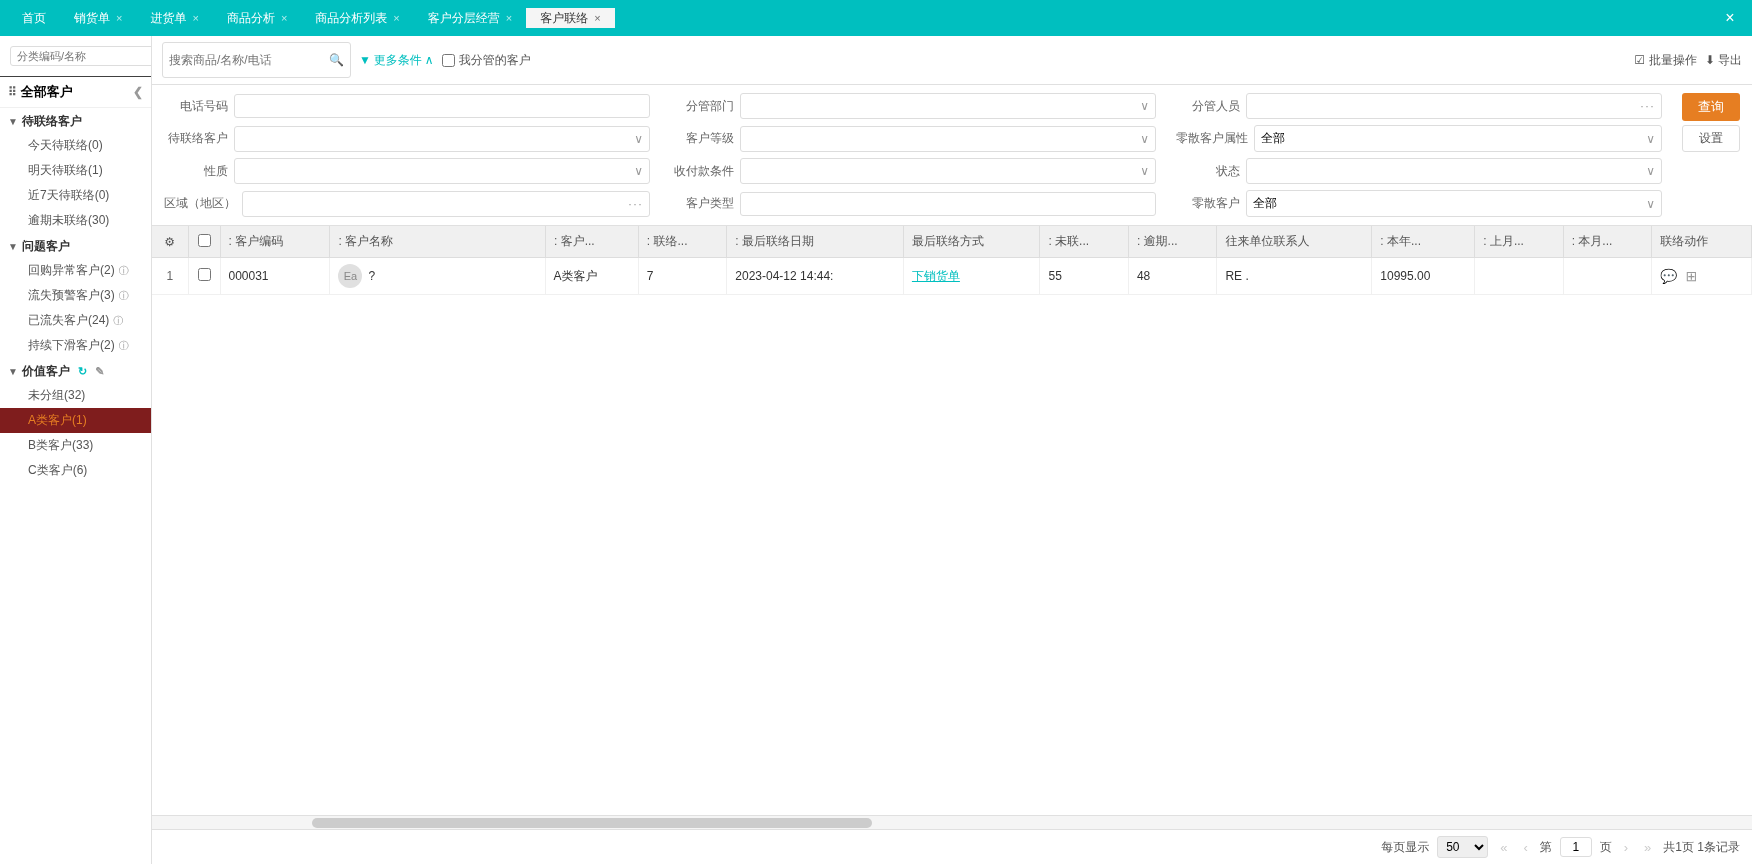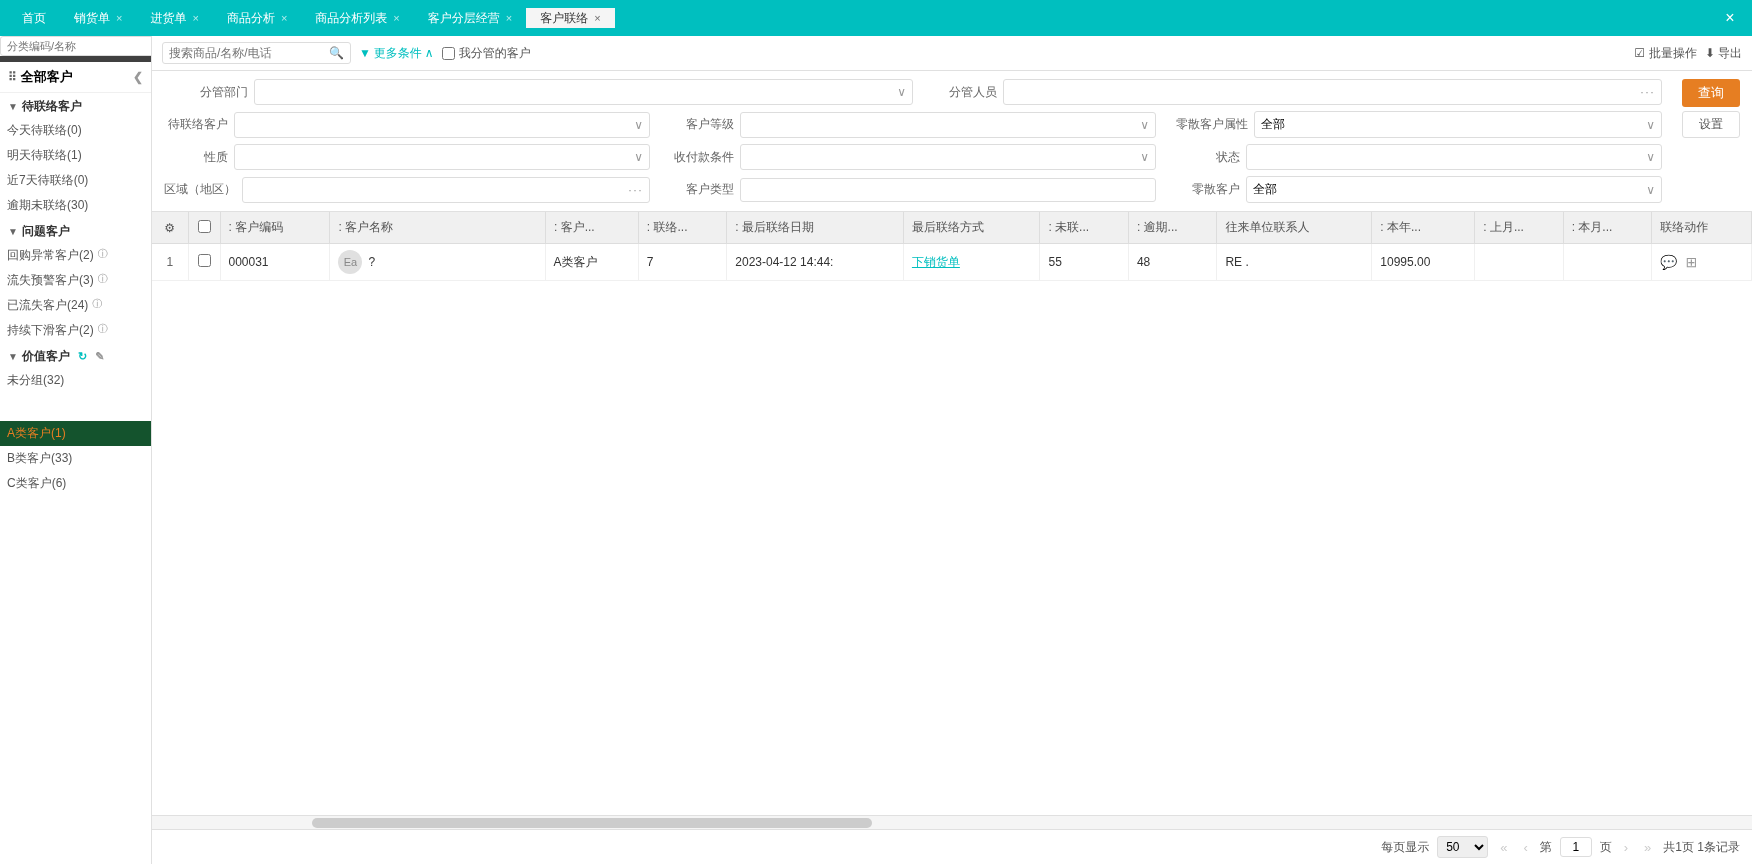--- a/index.html
+++ b/index.html
@@ -50,24 +50,24 @@
     
     .sidebar {
       width: 152px;
       background: white;
       border-right: 1px solid #e0e0e0;
       display: flex;
       flex-direction: column;
       overflow-y: auto;
     }
     .sidebar-search {
-      padding: 0;
+      padding: 10px;
       display: flex;
       align-items: flex-start;
-      border-bottom: 6px solid #404040;
+      border-bottom: 1px solid #404040;
     }
     .sidebar-search input {
       flex: 1;
       border: 1px solid #ddd;
       border-radius: 3px;
       padding: 3px 6px;
       font-size: 11px;
       outline: none;
     }
     .sidebar-header {
@@ -83,28 +83,28 @@
     .sidebar-section-title {
       padding: 5px 8px 3px;
       color: #333;
       font-weight: bold;
       display: flex;
       align-items: center;
       gap: 4px;
     }
     .sidebar-section-title .arrow { color: #666; font-size: 10px; }
     .sidebar-item {
-      padding: 4px 8px 4px 7px;
+      padding: 4px 8px 4px 28px;
       cursor: pointer;
       color: #555;
       display: flex;
-      align-items: flex-start;
+      align-items: center;
       gap: 4px;
     }
-    .sidebar-item.active { background: #14532d; color: #e67e22; margin-top: 28px; }
+    .sidebar-item.active { background: #7f1d1d; color: #e67e22; }
     .sidebar-item .info-icon { color: #999; font-size: 10px; }
 
     
     .content-area {
       flex: 1;
       display: flex;
       flex-direction: column;
       overflow: hidden;
     }
 
@@ -115,21 +115,21 @@
       padding: 6px 10px;
       display: flex;
       align-items: center;
       gap: 8px;
     }
     .search-bar .search-input-wrap {
       display: flex;
       align-items: center;
       border: 1px solid #ddd;
       border-radius: 3px;
-      padding: 3px 6px;
+      padding: 10px 6px;
       min-width: 160px;
     }
     .search-bar .search-input-wrap input {
       border: none;
       outline: none;
       font-size: 12px;
       width: 130px;
     }
     .search-bar .filter-btn {
       display: flex;
@@ -485,20 +485,24 @@
           <span>⬇</span>
           <span>导出</span>
         </div>
       </div>
 
       <div class="filter-panel">
         <div style="display:flex; gap:8px;">
           <div style="flex:1;">
 
             <div class="filter-row">
+              <div class="filter-field">
+                <span class="filter-label">电话号码</span>
+                <input class="filter-input" type="text" style="">
+              </div>
               <div class="filter-divider"></div>
               <div class="filter-field">
                 <span class="filter-label">分管部门</span>
                 <div class="filter-select">
                   <span></span>
                   <span class="down-arrow">∨</span>
                 </div>
               </div>
               <div class="filter-divider"></div>
               <div class="filter-field">

